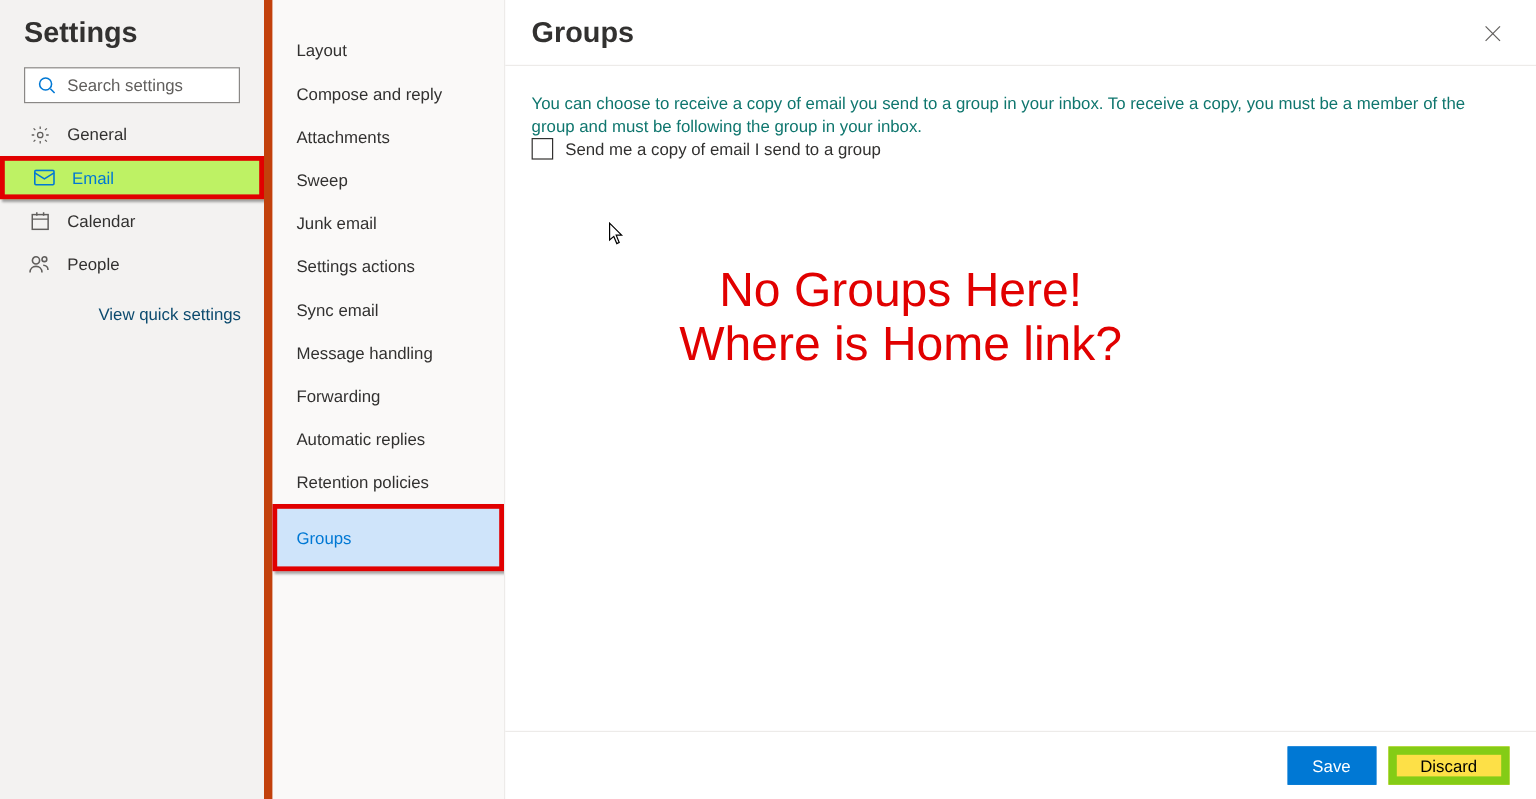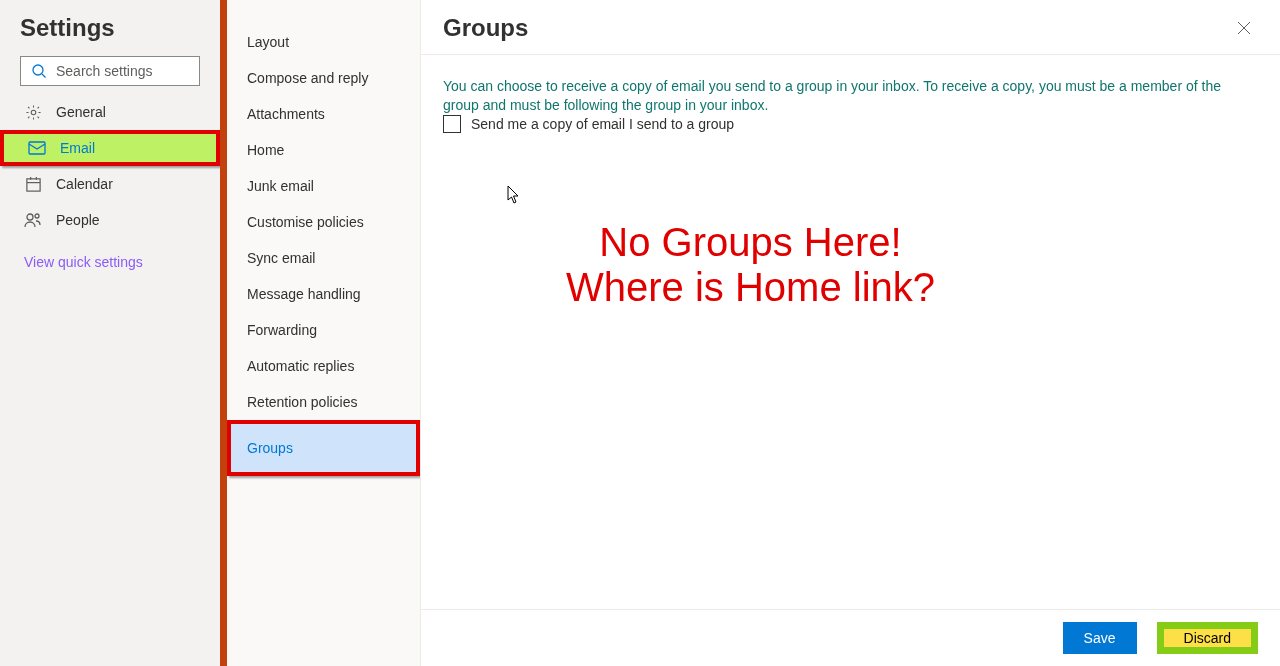--- a/index.html
+++ b/index.html
@@ -58,22 +58,22 @@
       cursor: pointer;
     }
     .nav-item.active {
       background: #bef264;
       color: #0078d4;
     }
     .nav-item.active svg path,
     .nav-item.active svg rect { stroke: #0078d4; }
     .nav-item .icon { width: 18px; display: flex; justify-content: center; }
     .quick-link {
-      color: #8b5cf6;
-      padding: 16px 0 0 24px;
+      color: #0c4a6e;
+      padding: 16px 0 0 82px;
       cursor: pointer;
     }
     .redbox-1 {
       border: 4px solid #e10000;
       box-shadow: 2px 2px 2px rgba(0,0,0,.35);
     }
 
     .mid-col {
       width: 200px;
       background: #faf9f8;
@@ -163,21 +163,21 @@
       position: absolute;
       left: 86px;
       top: 130px;
       pointer-events: none;
     }
     .footer {
       border-top: 1px solid #edebe9;
       padding: 12px 22px;
       display: flex;
       justify-content: flex-end;
-      gap: 20px;
+      gap: 10px;
     }
     .btn {
       height: 32px;
       padding: 0 20px;
       font-size: 14px;
       cursor: pointer;
       border: 7px solid #84cc16;
       background: #fde047;
     }
     .btn-primary {
@@ -243,23 +243,23 @@
     </li>
   </ul>
   <div class="quick-link">View quick settings</div>
 </div>
 
 <div class="mid-col">
   <ul class="mid-list">
     <li class="mid-item">Layout</li>
     <li class="mid-item">Compose and reply</li>
     <li class="mid-item">Attachments</li>
-    <li class="mid-item">Home</li>
+    <li class="mid-item">Sweep</li>
     <li class="mid-item">Junk email</li>
-    <li class="mid-item">Customise policies</li>
+    <li class="mid-item">Settings actions</li>
     <li class="mid-item">Sync email</li>
     <li class="mid-item">Message handling</li>
     <li class="mid-item">Forwarding</li>
     <li class="mid-item">Automatic replies</li>
     <li class="mid-item">Retention policies</li>
     <li class="mid-item active redbox-2">Groups</li>
   </ul>
 </div>
 
 <div class="right-col">

